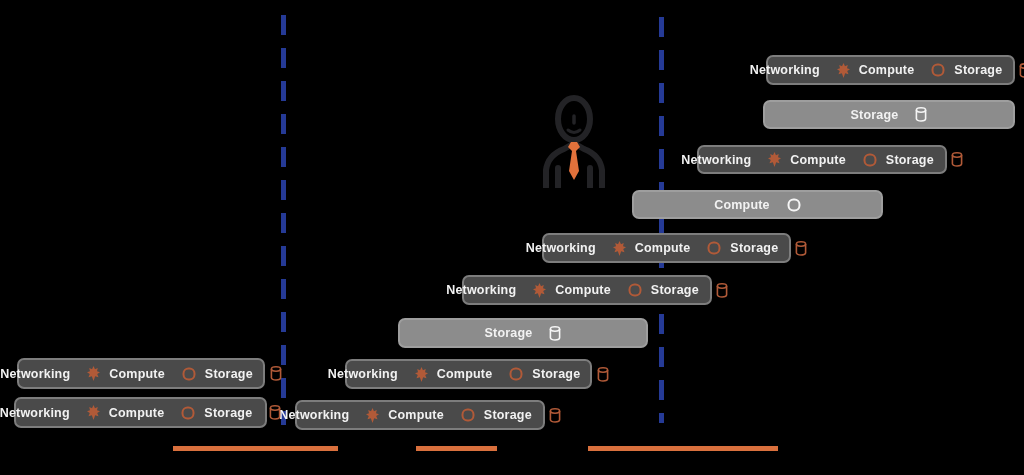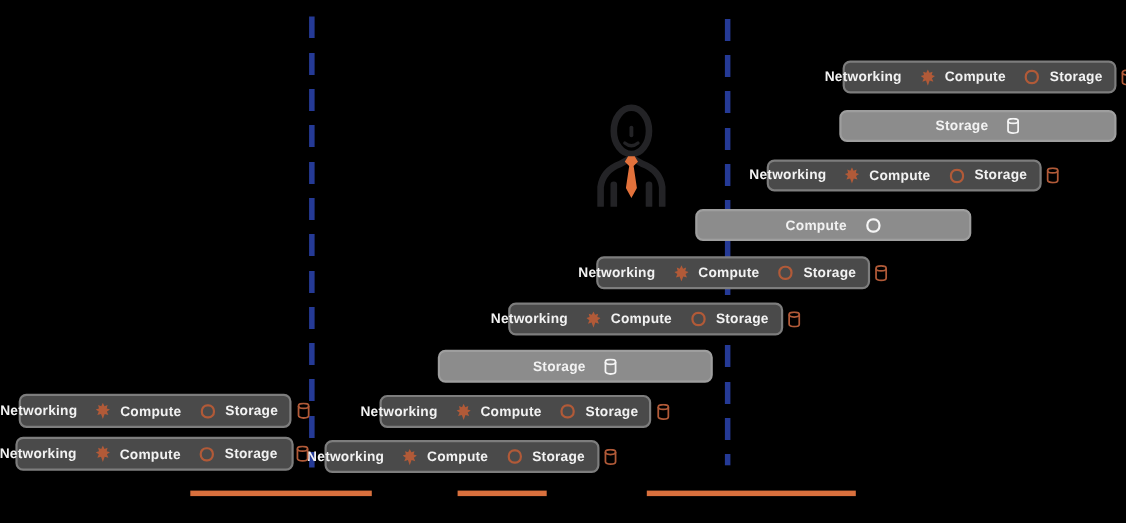--- a/index.html
+++ b/index.html
@@ -15,21 +15,21 @@
     box-sizing:border-box;
     display:flex;
     align-items:center;
     justify-content:center;
     gap:9px;
     border-radius:7px;
     white-space:nowrap;
   }
   .pill.dark{background:#4a4a4a;border:2px solid #7d7d7d;}
   .pill.light{background:#8c8c8c;border:2px solid #9e9e9e;}
-  .seg{display:flex;gap:17px;}
+  .seg{display:flex;align-items:center;gap:17px;}
   .seg-label{
     color:#f2f2f2;
     font-size:12.5px;
     font-weight:700;
     letter-spacing:.2px;
   }
   .seg svg{display:block;}
   .dashed-line{
     position:absolute;
     width:5px;

